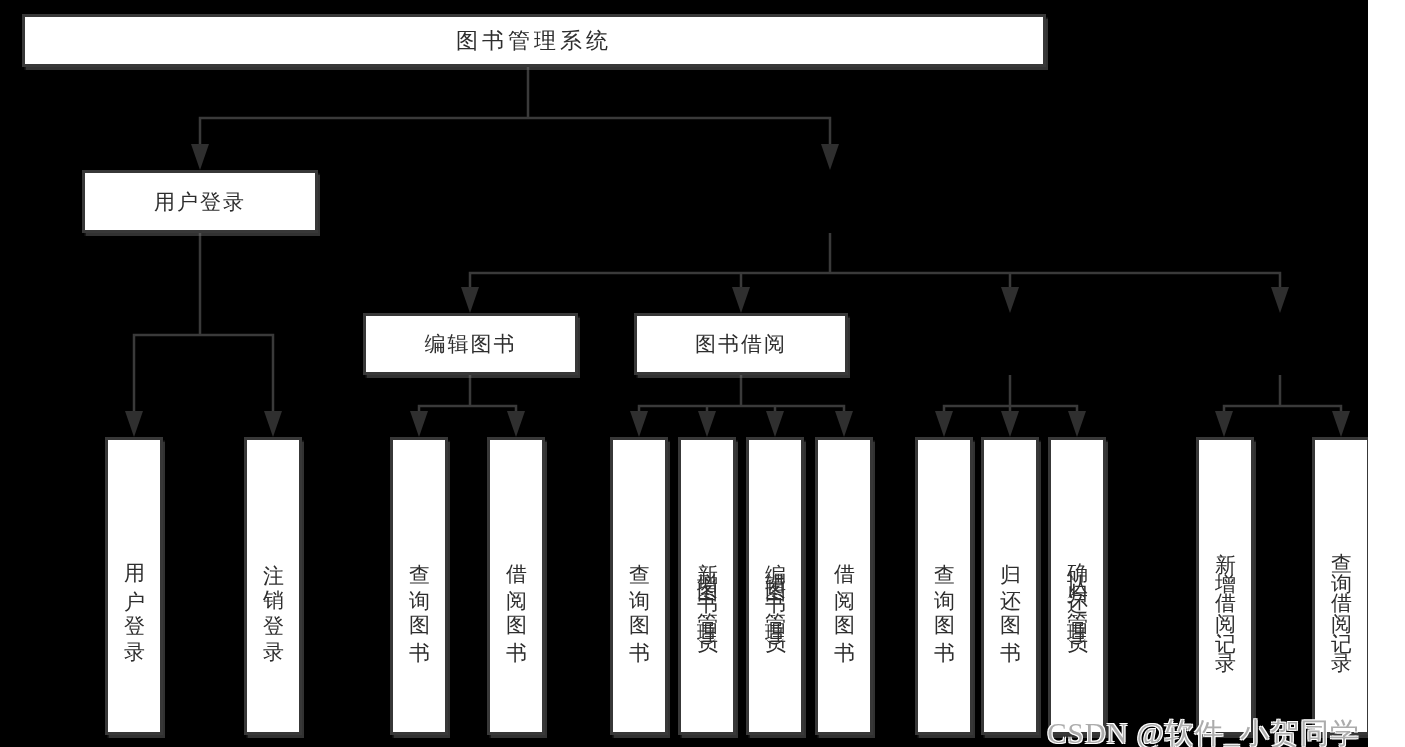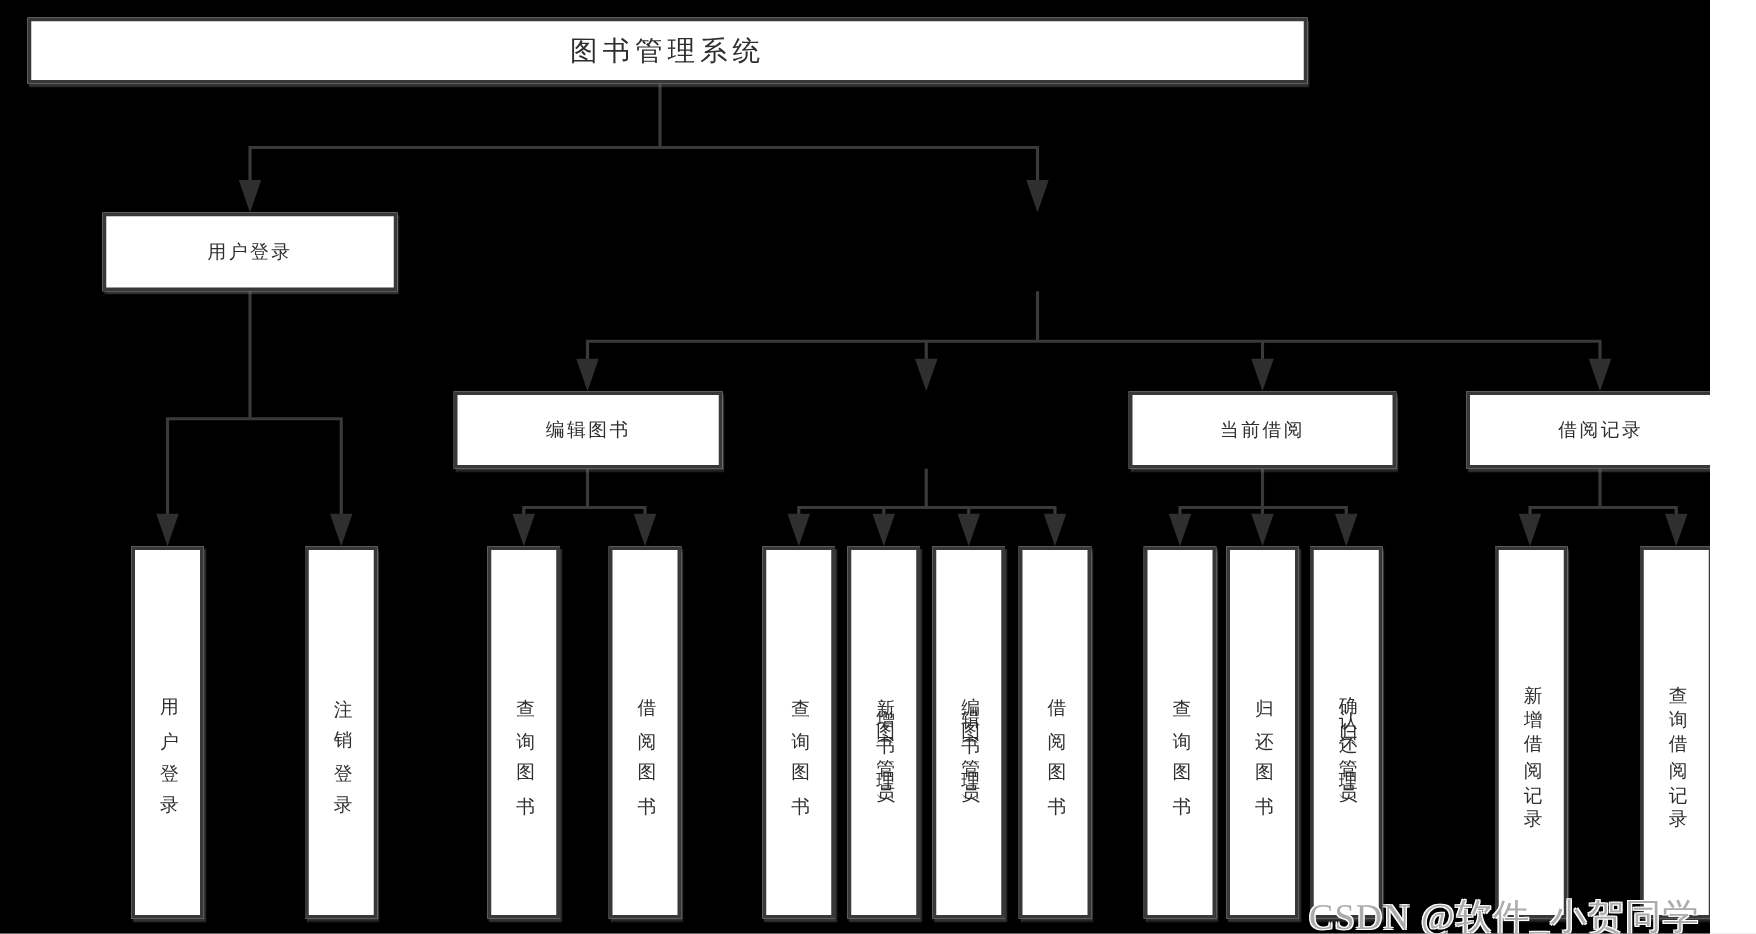--- a/index.html
+++ b/index.html
@@ -13,21 +13,21 @@
   #wires{position:absolute;left:0;top:0;z-index:1;}
   .node{
     position:absolute;
     box-sizing:border-box;
     background:#ffffff;
     border:3px solid #383838;
     box-shadow:1.5px 2.5px 1px rgba(110,110,110,0.45);
     display:flex;align-items:center;justify-content:center;
     color:#2e2e2e;
     z-index:2;
-    font-size:15px;
+    font-size:21px;
     letter-spacing:2px;
   }
   .node.root-box{font-size:22px;letter-spacing:4px;}
   .node.v span{
     display:block;
     writing-mode:vertical-rl;
     text-orientation:mixed;
     white-space:nowrap;
     line-height:1;
   }
@@ -117,25 +117,22 @@
     <span>图书管理系统</span>
   </div>
 
   <div class="node" style="left:82px;top:170px;width:236px;height:63px">
     <span>用户登录</span>
   </div>
 
   <div class="node" style="left:363px;top:313px;width:215px;height:62px">
     <span>编辑图书</span>
   </div>
-  <div class="node" style="left:903px;top:313px;width:214px;height:62px">
-    <span>当前借阅</span>
-  </div>
-  <div class="node" style="left:1173px;top:313px;width:215px;height:62px">
-    <span>借阅记录</span>
+  <div class="node" style="left:634px;top:313px;width:214px;height:62px">
+    <span>图书借阅</span>
   </div>
 
   <div class="node v ls4" style="left:105px;top:437px;width:58px;height:298px">
     <span>用户登录</span>
   </div>
   <div class="node v ls4" style="left:244px;top:437px;width:58px;height:298px">
     <span>注销登录</span>
   </div>
 
   <div class="node v ls4" style="left:390px;top:437px;width:58px;height:298px">

